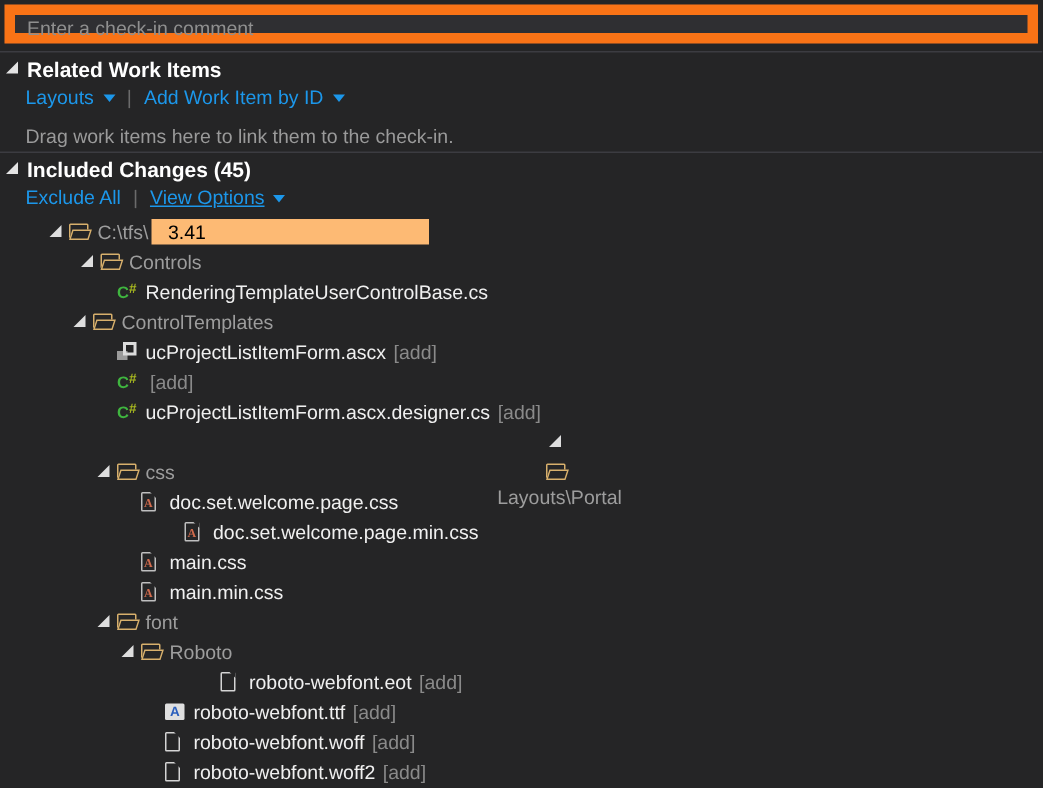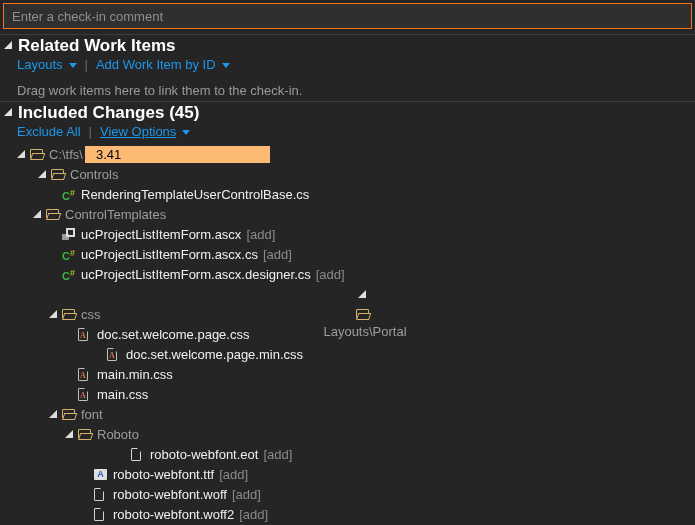--- a/index.html
+++ b/index.html
@@ -1,46 +1,46 @@
 <!DOCTYPE html>
 <html><head>
 <meta charset="utf-8">
 <style>
   html,body{margin:0;padding:0;background:#252526;}
   body{width:695px;height:525px;overflow:hidden;font-family:"Liberation Sans",sans-serif;}
   .app{position:relative;width:695px;height:525px;background:#252526;}
 
   
   .comment-wrap{position:absolute;left:3px;top:3px;right:3px;height:26px;
-    border:1px solid #f97316;background:#2f2f32;box-sizing:border-box;}
+    border:7px solid #f97316;background:#2f2f32;box-sizing:border-box;}
   .comment-wrap input{width:100%;height:100%;background:transparent;border:none;outline:none;
     color:#cccccc;font:13px "Liberation Sans",sans-serif;padding:0 8px;box-sizing:border-box;}
   .comment-wrap input::placeholder{color:#8f8f8f;opacity:1;}
 
   .divider{position:absolute;left:0;right:0;height:1px;background:#3c3c41;}
   .d1{top:34px;}
   .d2{top:101px;}
 
   
   .section{position:absolute;left:4px;right:0;}
   .sec-rwi{top:38px;}
   .sec-ic{top:105px;}
   .sec-header{display:flex;align-items:center;height:15px;cursor:default;}
   .sec-tri{width:0;height:0;border-left:8px solid transparent;border-bottom:8px solid #e4e4e4;margin:0 6px 1px 0;}
-  .sec-title{font-size:17px;font-weight:bold;color:#ffffff;}
+  .sec-title{font-size:14px;font-weight:bold;color:#ffffff;}
   .link-row{margin:4px 0 0 13px;font-size:13px;display:flex;align-items:center;}
   .link{color:#1c97ea;cursor:pointer;}
   .link.u{text-decoration:underline;}
   .caret{display:inline-block;width:0;height:0;border-left:4px solid transparent;
     border-right:4px solid transparent;border-top:5px solid #1c97ea;margin:2px 0 0 6px;}
   .sep{color:#6b6b6b;margin:0 8px;font-size:13px;}
   .hint{margin:11px 0 0 13px;font-size:13px;color:#9a9a9a;}
 
   
-  .tree{position:absolute;top:144px;left:0;right:0;}
+  .tree{position:absolute;top:144px;left:16px;right:0;}
   .tree-row{height:20px;display:flex;align-items:center;font-size:13px;cursor:default;}
   .expander,.expander-spacer{width:13px;height:20px;display:flex;align-items:center;flex:none;}
   .expander::before{content:"";width:0;height:0;border-left:8px solid transparent;border-bottom:8px solid #dedede;}
   .icon{width:17px;height:20px;display:flex;align-items:center;flex:none;}
   .lbl{margin-left:2px;white-space:pre;}
   .lbl-folder{color:#9d9d9d;}
   .lbl-file{color:#f0f0f0;}
   .add-tag{color:#8a8a8a;margin-left:5px;}
   .inline-edit{display:inline-block;width:185px;height:17px;background:#fdba74;color:#000000;
     font-size:13px;line-height:17px;padding-left:11px;margin-left:2px;box-sizing:border-box;overflow:hidden;}
@@ -143,21 +143,20 @@
           <span class="glyph-ascx"></span>
         </span>
         <span class="lbl lbl-file">ucProjectListItemForm.ascx</span>
         <span class="add-tag">[add]</span>
       </div>
       <div class="tree-row" style="padding-left: 49px;">
         <span class="expander-spacer"></span>
         <span class="icon">
           <span class="glyph-cs">C<sup>#</sup></span>
         </span>
-        <span class="lbl lbl-file">ucProjectListItemForm.ascx.cs</span>
         <span class="add-tag">[add]</span>
       </div>
       <div class="tree-row" style="padding-left: 49px;">
         <span class="expander-spacer"></span>
         <span class="icon">
           <span class="glyph-cs">C<sup>#</sup></span>
         </span>
         <span class="lbl lbl-file">ucProjectListItemForm.ascx.designer.cs</span>
         <span class="add-tag">[add]</span>
       </div>
@@ -187,29 +186,29 @@
         <span class="icon">
           <span class="glyph-css"></span>
         </span>
         <span class="lbl lbl-file">doc.set.welcome.page.min.css</span>
       </div>
       <div class="tree-row" style="padding-left: 65px;">
         <span class="expander-spacer"></span>
         <span class="icon">
           <span class="glyph-css"></span>
         </span>
+        <span class="lbl lbl-file">main.css</span>
+      </div>
+      <div class="tree-row" style="padding-left: 65px;">
+        <span class="expander-spacer"></span>
+        <span class="icon">
+          <span class="glyph-css"></span>
+        </span>
         <span class="lbl lbl-file">main.min.css</span>
       </div>
-      <div class="tree-row" style="padding-left: 65px;">
-        <span class="expander-spacer"></span>
-        <span class="icon">
-          <span class="glyph-css"></span>
-        </span>
-        <span class="lbl lbl-file">main.css</span>
-      </div>
       <div class="tree-row" style="padding-left: 49px;">
         <span class="expander"></span>
         <span class="icon">
           <span class="glyph-folder"></span>
         </span>
         <span class="lbl lbl-folder">font</span>
       </div>
       <div class="tree-row" style="padding-left: 65px;">
         <span class="expander"></span>
         <span class="icon">

